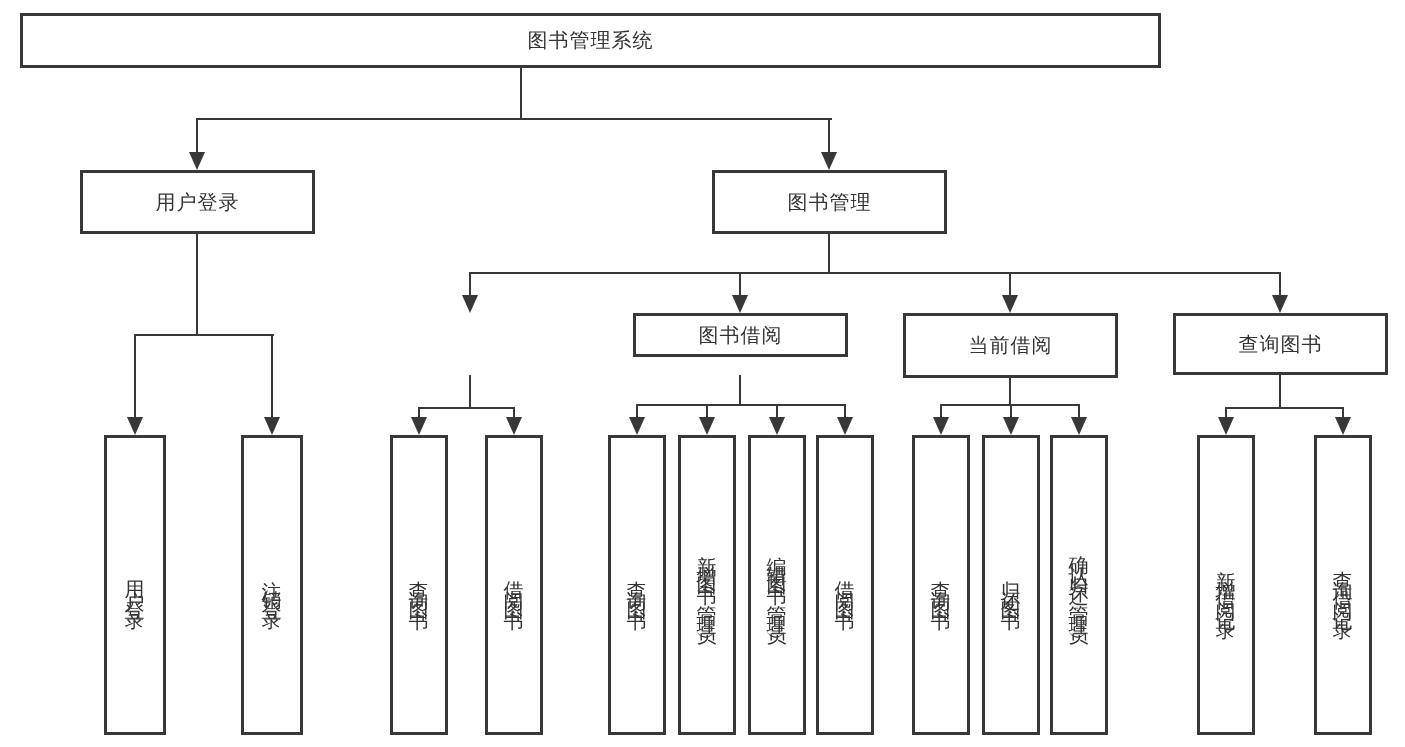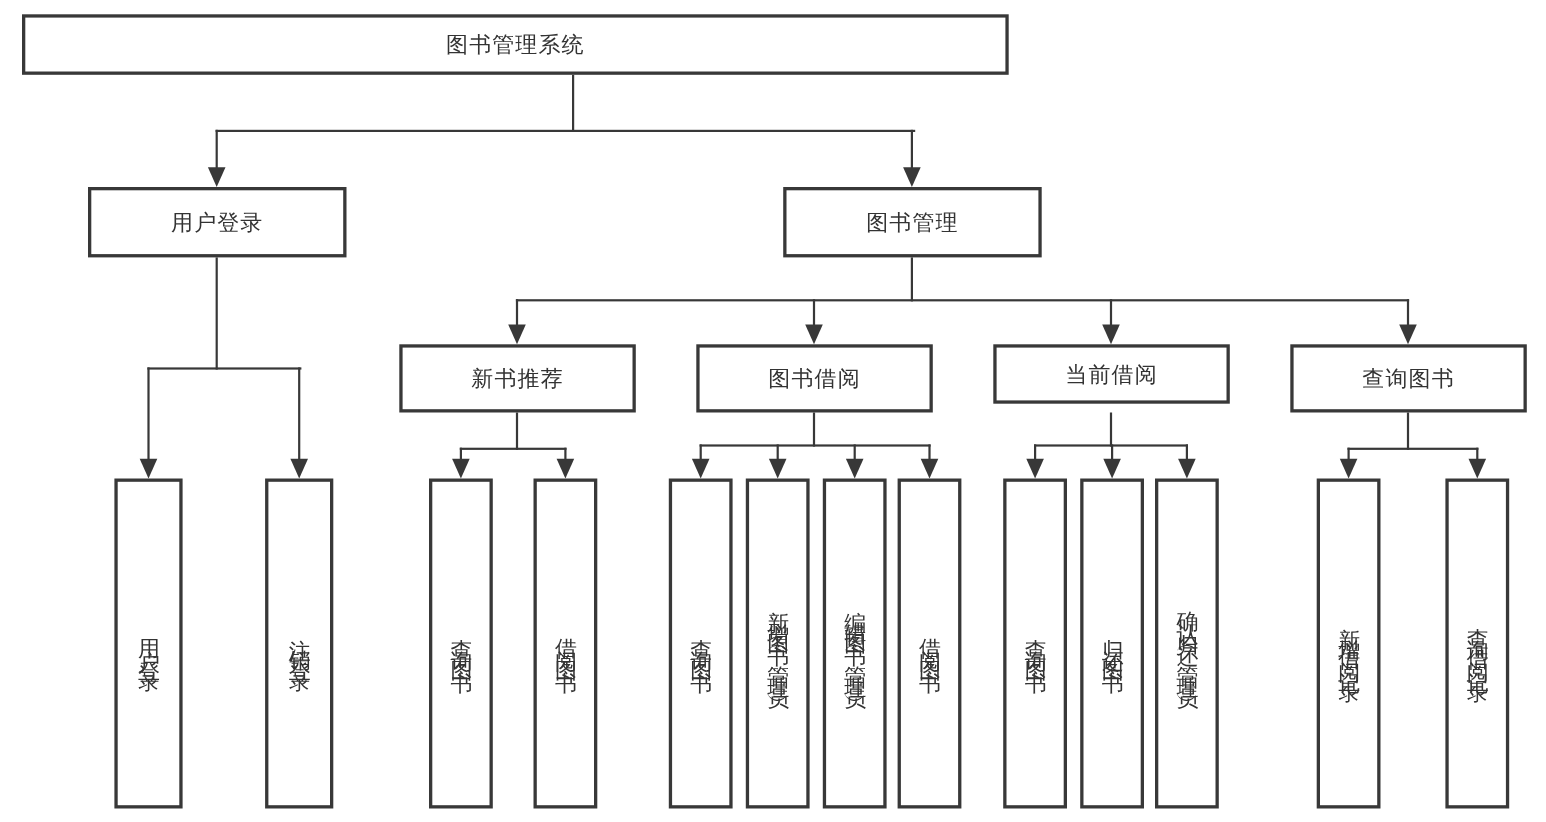--- a/index.html
+++ b/index.html
@@ -48,31 +48,30 @@
     color:var(--wm);
     letter-spacing:1px;
     white-space:nowrap;
   }
 </style>
 </head>
 <body>
 
 <div class="canvas">
 
-  <div class="node" style="left:20px;top:13px;width:897px;height:55px;">图书管理系统</div>
+  <div class="node" style="left:20px;top:13px;width:1141px;height:55px;">图书管理系统</div>
 
   <div class="node" style="left:80px;top:170px;width:235px;height:64px;">用户登录</div>
 
   <div class="node" style="left:712px;top:170px;width:235px;height:64px;">图书管理</div>
 
-  <div class="node" style="left:363px;top:313px;width:215px;height:62px;">新书推荐</div>
 
-  <div class="node" style="left:633px;top:313px;width:215px;height:62px;">图书借阅</div>
+  <div class="node" style="left:633px;top:313px;width:215px;height:44px;">图书借阅</div>
 
-  <div class="node" style="left:903px;top:313px;width:215px;height:54px;">当前借阅</div>
+  <div class="node" style="left:903px;top:313px;width:215px;height:65px;">当前借阅</div>
 
   <div class="node" style="left:1173px;top:313px;width:215px;height:62px;">查询图书</div>
 
   <div class="node leaf" style="left:104px;top:435px;width:62px;height:300px;">用户登录</div>
   <div class="node leaf" style="left:241px;top:435px;width:62px;height:300px;">注销登录</div>
 
   <div class="node leaf" style="left:390px;top:435px;width:58px;height:300px;">查询图书</div>
   <div class="node leaf" style="left:485px;top:435px;width:58px;height:300px;">借阅图书</div>
 
   <div class="node leaf" style="left:608px;top:435px;width:58px;height:300px;">查询图书</div>

